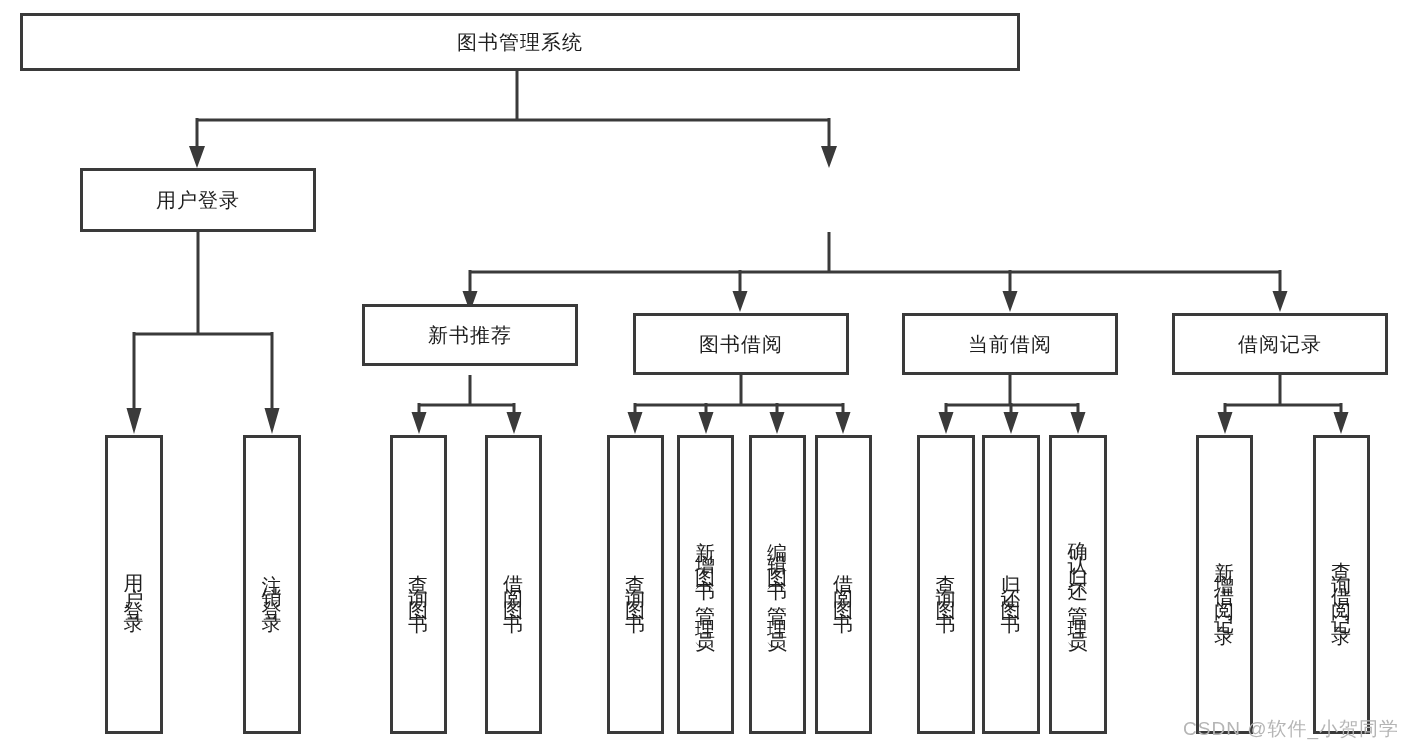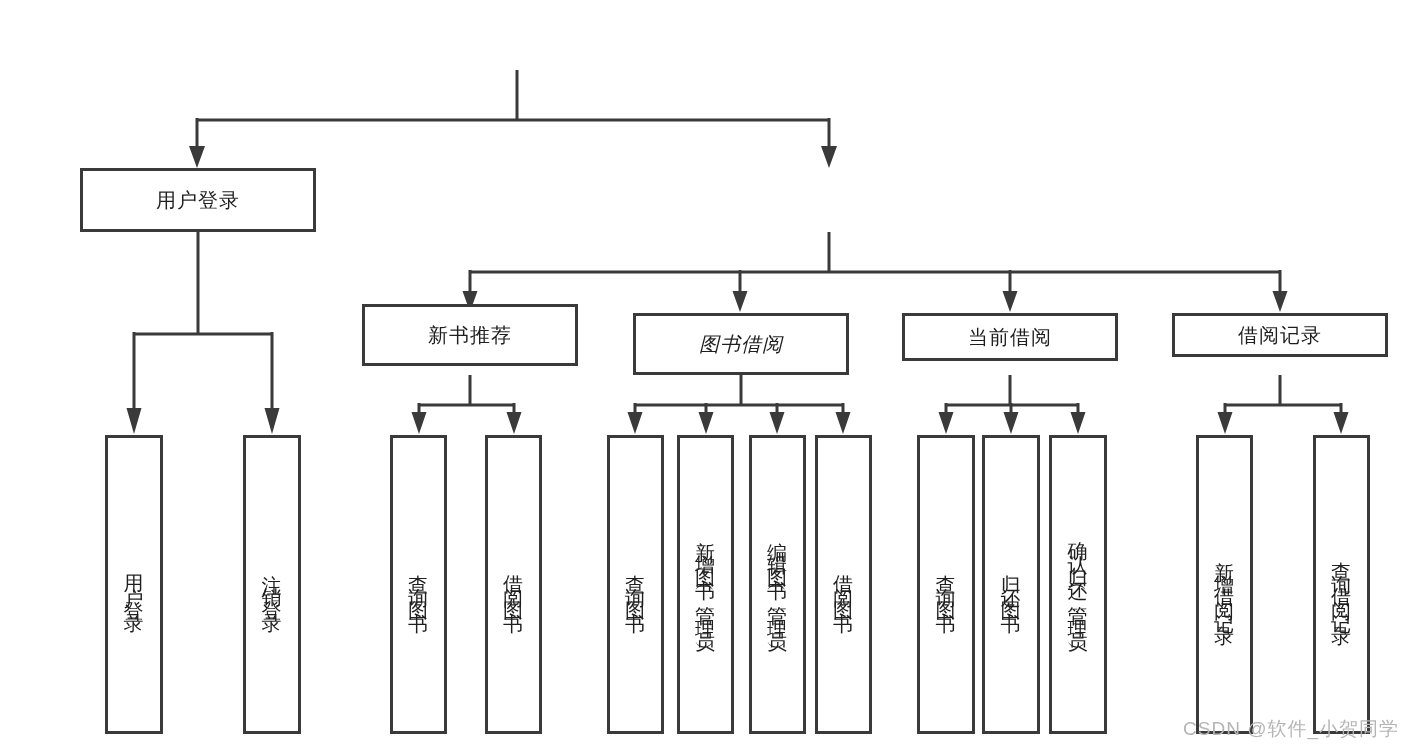--- a/index.html
+++ b/index.html
@@ -78,35 +78,38 @@
       M462.5 291 L477.5 291 L470 312 Z  M732.5 291 L747.5 291 L740 312 Z
       M1002.5 291 L1017.5 291 L1010 312 Z  M1272.5 291 L1287.5 291 L1280 312 Z
       M411.5 412 L426.5 412 L419 434 Z  M506.5 412 L521.5 412 L514 434 Z
       M627.5 412 L642.5 412 L635 434 Z  M698.5 412 L713.5 412 L706 434 Z
       M769.5 412 L784.5 412 L777 434 Z  M835.5 412 L850.5 412 L843 434 Z
       M938.5 412 L953.5 412 L946 434 Z  M1003.5 412 L1018.5 412 L1011 434 Z
       M1070.5 412 L1085.5 412 L1078 434 Z
       M1217.5 412 L1232.5 412 L1225 434 Z  M1333.5 412 L1348.5 412 L1341 434 Z"></path>
   </svg>
 
+  <div class="node" style="left:20px; top:13px; width:1000px; height:58px;">
+    <span class="hlabel">图书管理系统</span>
+  </div>
 
   <div class="node" style="left:80px; top:168px; width:236px; height:64px;">
     <span class="hlabel">用户登录</span>
   </div>
 
   <div class="node" style="left:362px; top:304px; width:216px; height:62px;">
     <span class="hlabel">新书推荐</span>
   </div>
-  <div class="node" style="left:633px; top:313px; width:216px; height:62px;font-style:italic;">
+  <div class="node" style="left:633px; top:313px; width:216px; height:62px;">
     <span class="hlabel">图书借阅</span>
   </div>
-  <div class="node" style="left:902px; top:313px; width:216px; height:48px;">
+  <div class="node" style="left:902px; top:313px; width:216px; height:62px;">
     <span class="hlabel">当前借阅</span>
   </div>
-  <div class="node" style="left:1172px; top:313px; width:216px; height:44px;">
+  <div class="node" style="left:1172px; top:313px; width:216px; height:62px;">
     <span class="hlabel">借阅记录</span>
   </div>
 
   <div class="node leaf" style="left:105px; width:58px;">
     <span class="vtext">用户登录</span>
   </div>
   <div class="node leaf" style="left:243px; width:58px;">
     <span class="vtext">注销登录</span>
   </div>
 

